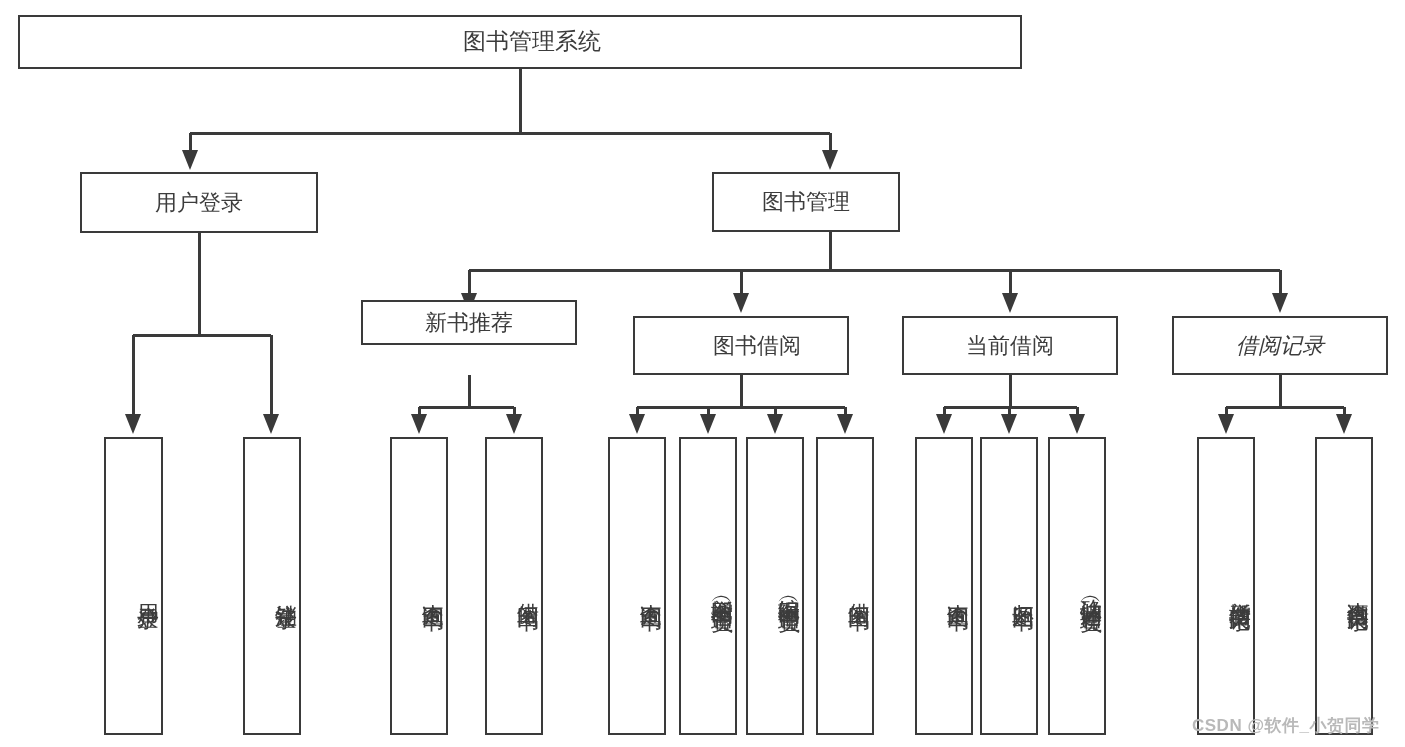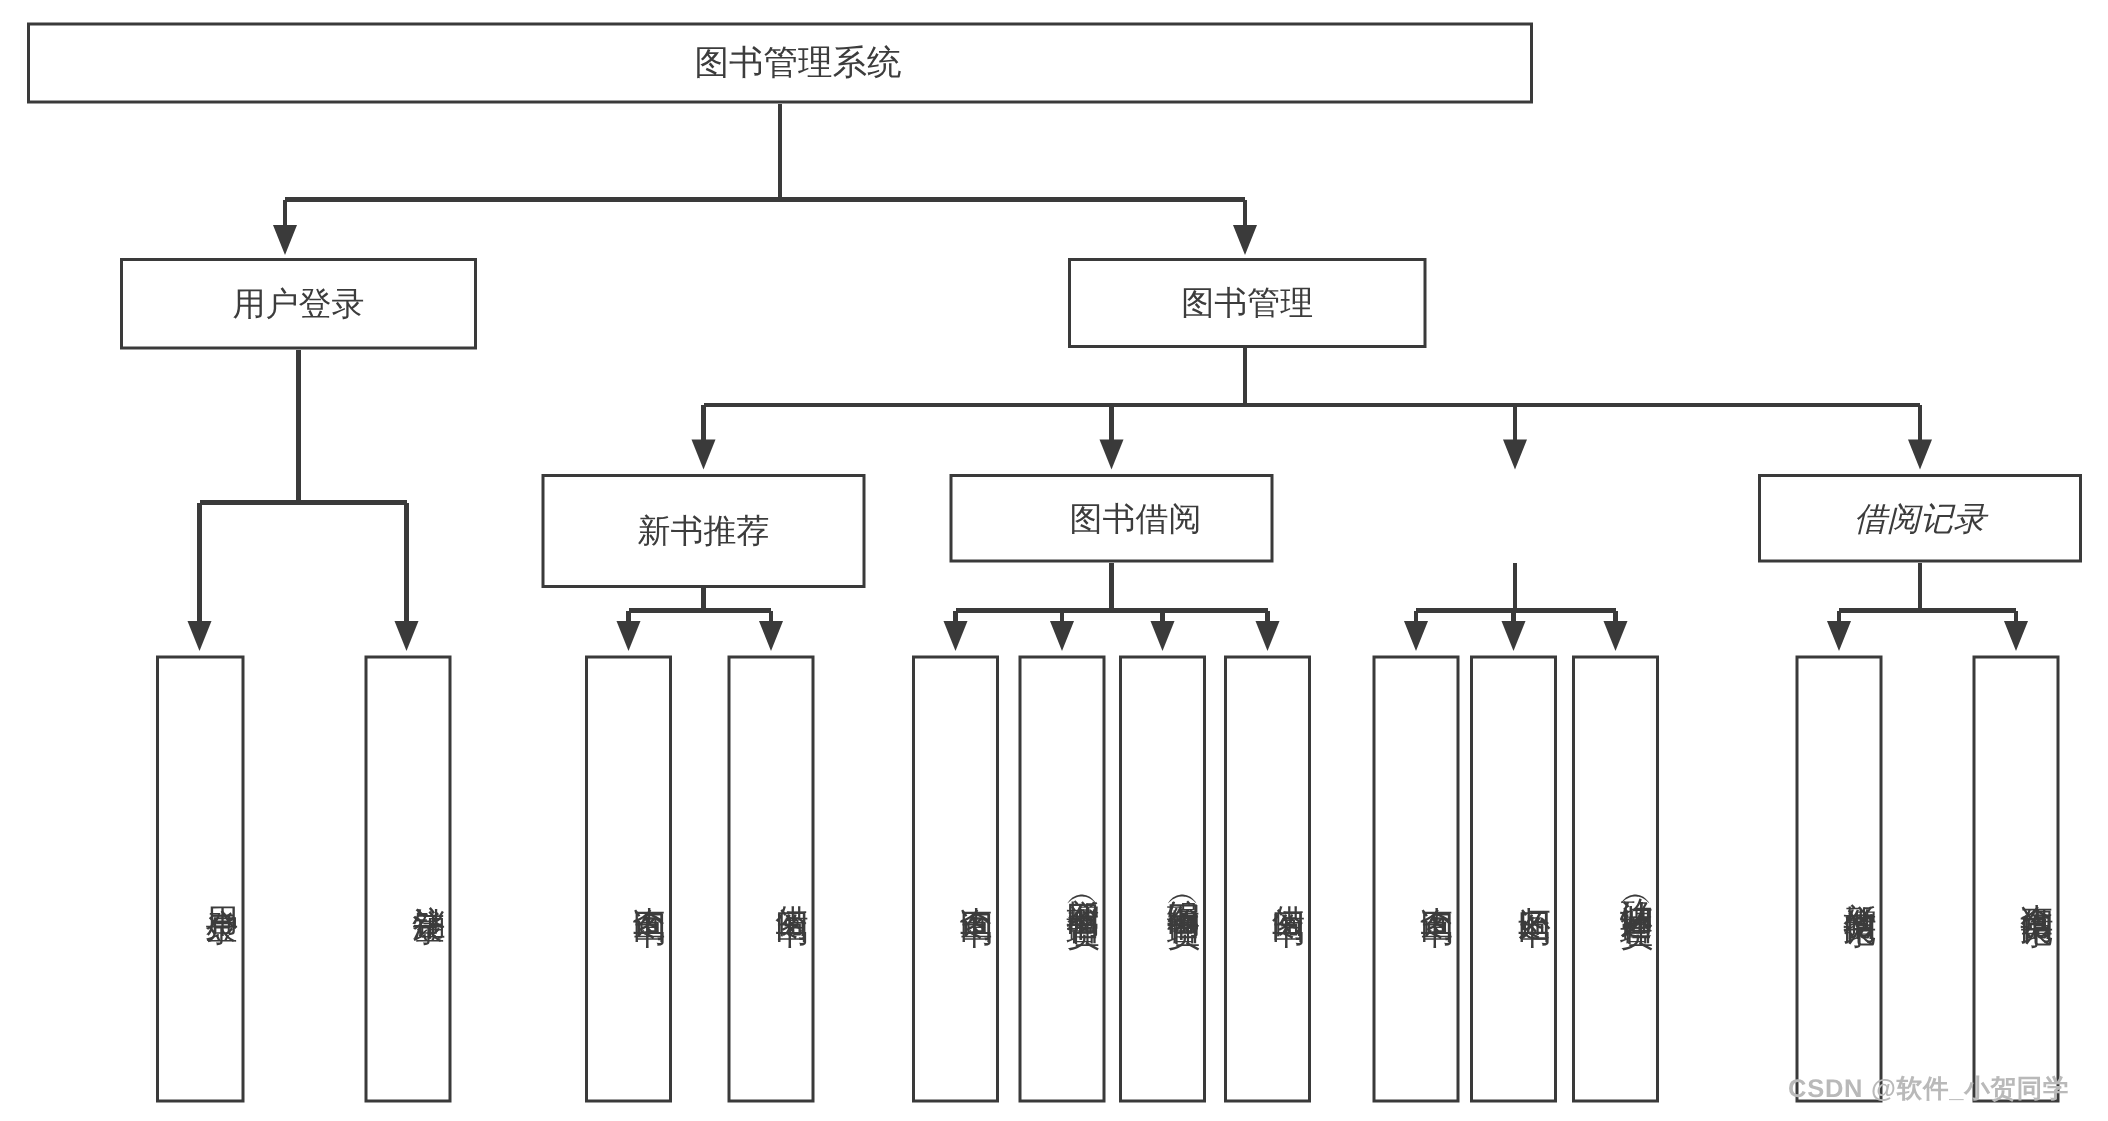--- a/index.html
+++ b/index.html
@@ -127,29 +127,32 @@
       <polygon points="1336,414 1352,414 1344,434" fill="#3a3a3a"></polygon>
     </svg>
 
   <div class="node root" id="node-root" style="left: 18px; top: 15px; width: 1004px; height: 54px; padding-left: 24px;">
       <span>图书管理系统</span>
     </div>
 
   <div class="node branch" id="node-l1-0" style="left: 80px; top: 172px; width: 238px; height: 61px;">
       <span>用户登录</span>
     </div>
-  <div class="node branch" id="node-l1-1" style="left: 712px; top: 172px; width: 239px; height: 60px;">
+  <div class="node branch" id="node-l1-1" style="left: 712px; top: 172px; width: 188px; height: 60px;">
       <span>图书管理</span>
     </div>
 
-  <div class="node branch" id="node-l2-0" style="left: 361px; top: 316px; width: 216px; height: 76px;">
+  <div class="node branch" id="node-l2-0" style="left: 361px; top: 300px; width: 216px; height: 45px;">
       <span>新书推荐</span>
     </div>
   <div class="node branch" id="node-l2-1" style="left: 633px; top: 316px; width: 216px; height: 59px; padding-left: 32px;">
       <span>图书借阅</span>
+    </div>
+  <div class="node branch" id="node-l2-2" style="left: 902px; top: 316px; width: 216px; height: 59px;">
+      <span>当前借阅</span>
     </div>
   <div class="node branch" id="node-l2-3" style="left: 1172px; top: 316px; width: 216px; height: 59px; font-style: italic;">
       <span>借阅记录</span>
     </div>
 
   <div class="node leaf" id="node-leaf-0" style="left: 104px; top: 437px; width: 59px; height: 298px;">
       <span class="leaf-text">用户登录</span>
     </div>
   <div class="node leaf" id="node-leaf-1" style="left: 243px; top: 437px; width: 58px; height: 298px;">
       <span class="leaf-text">注销登录</span>

